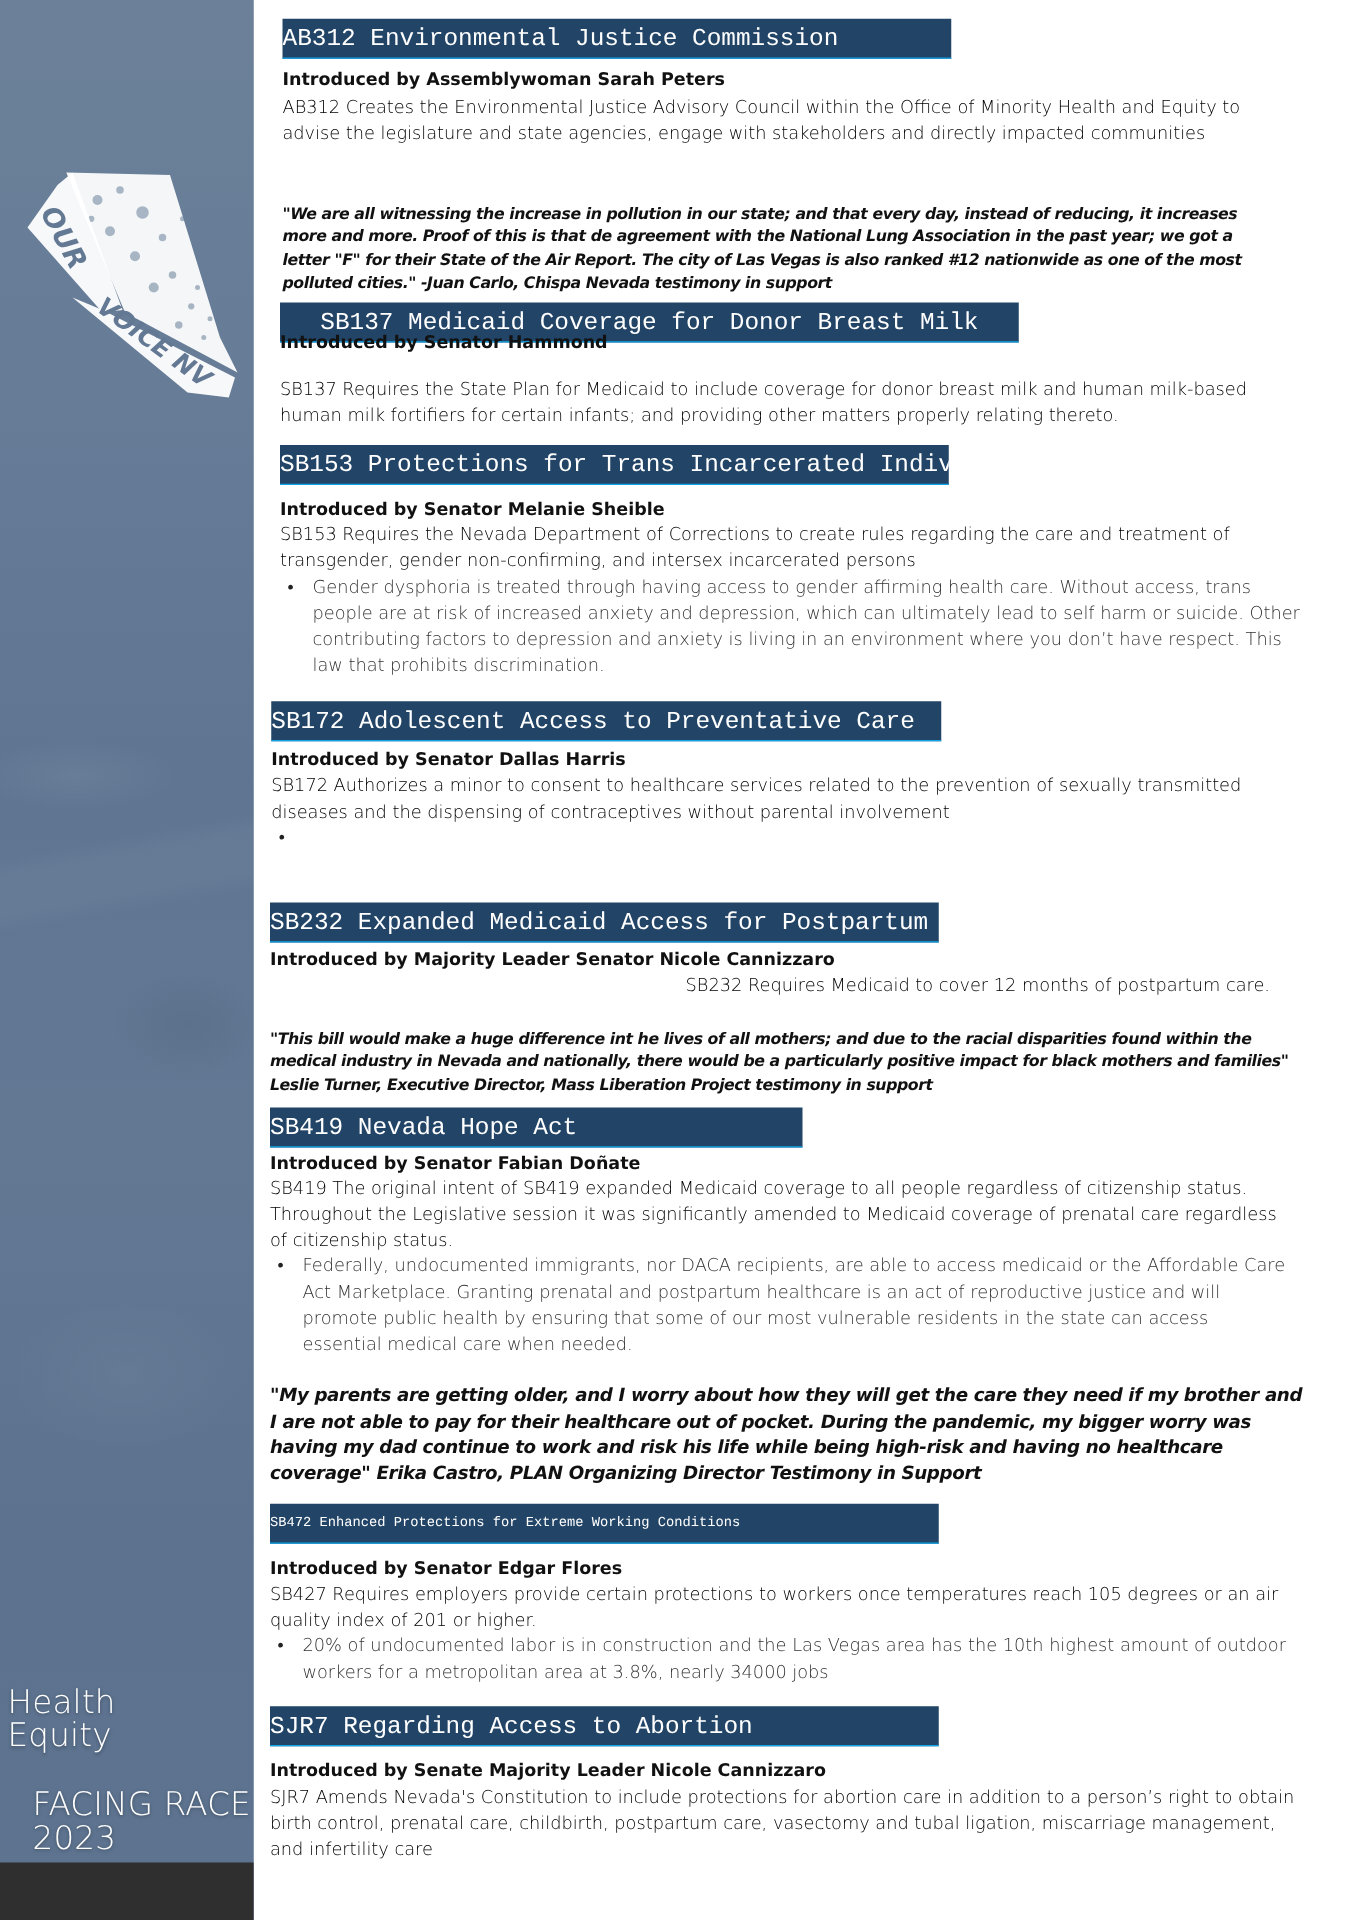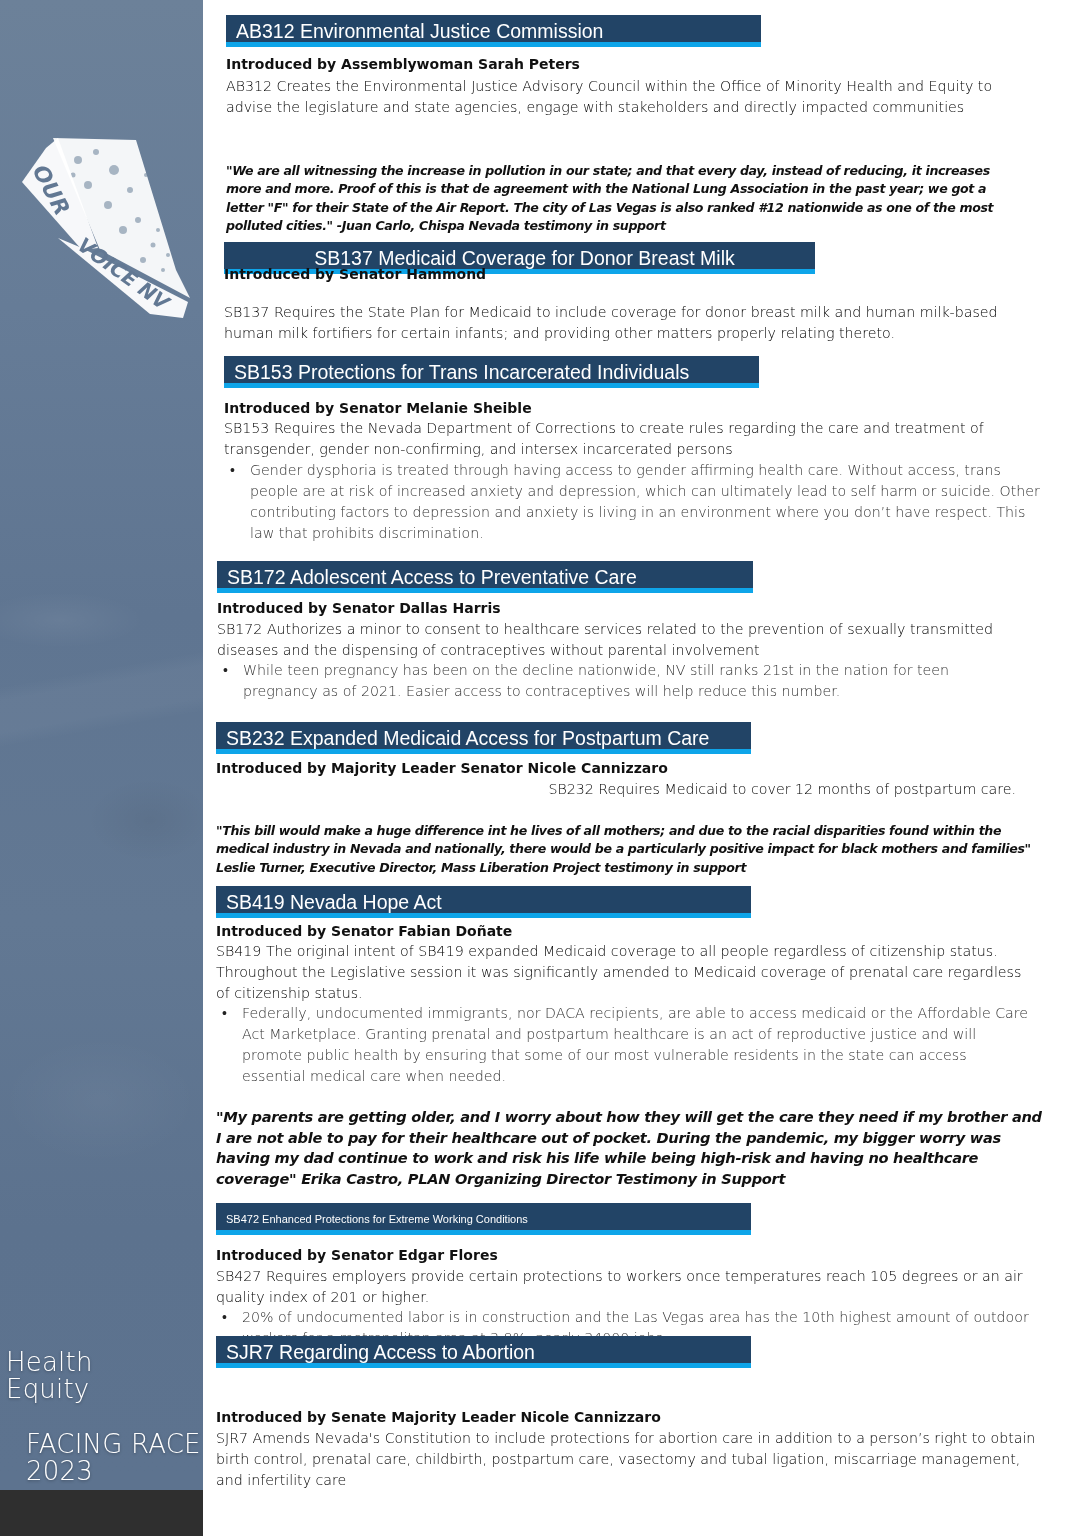--- a/index.html
+++ b/index.html
@@ -34,23 +34,23 @@
     font-family: "DejaVu Sans", sans-serif; font-weight: 300;
     font-size: 26px; line-height: 27px; letter-spacing: 0.2px;
     text-shadow: 0 1px 3px rgba(0,0,0,0.35);
   }
   .side-title.health { top: 1349px; }
   .side-title.race { top: 1431px; margin-left: 20px; }
 
   .content { position: absolute; left: 0; top: 0; width: 1086px; }
   .bar {
     position: absolute; height: 32px; background: #224466; color: #fff;
-    font-family: Liberation Sans, sans-serif; font-size: 19.5px;
-    line-height: 32px; padding-left: 10px; box-sizing: border-box;
-    white-space: nowrap; overflow: hidden; border-bottom: 5px solid #0ea5e9;
+    font-family: Liberation Mono, monospace; font-size: 19.5px;
+    line-height: 32px; box-sizing: border-box;
+    white-space: nowrap; overflow: hidden; border-bottom: 1px solid #0ea5e9;
   }
   .bar.small { font-size: 11px; }
   .intro {
     position: absolute; font-family: "DejaVu Sans", sans-serif;
     font-size: 14px; font-weight: 600; color: #111; white-space: nowrap;
   }
   .body {
     position: absolute; font-family: "DejaVu Sans", sans-serif;
     font-size: 14.2px; line-height: 21px; color: #000000; font-weight: 300;
   }
@@ -131,41 +131,40 @@
   <div class="bullet" style="left:250px; top:460px; width:790px;">
     <span class="dot">•</span>
     <span>Gender dysphoria is treated through having access to gender affirming health care. Without access, trans people are at risk of increased anxiety and depression, which can ultimately lead to self harm or suicide. Other contributing factors to depression and anxiety is living in an environment where you don’t have respect. This law that prohibits discrimination.</span>
   </div>
 
   <div class="bar" style="left:217px; top:561px; width:536px;">SB172 Adolescent Access to Preventative Care</div>
   <div class="intro" style="left:217px; top:600px;">Introduced by Senator Dallas Harris</div>
   <div class="body" style="left:217px; top:619px; width:790px;">SB172 Authorizes a minor to consent to healthcare services related to the prevention of sexually transmitted diseases and the dispensing of contraceptives without parental involvement</div>
   <div class="bullet" style="left:243px; top:660px; width:780px;">
     <span class="dot">•</span>
-    <span>While teen pregnancy has been on the decline nationwide, NV still ranks 21st in the nation for teen pregnancy as of 2021. Easier access to contraceptives will help reduce this number.</span>
   </div>
 
   <div class="bar" style="left:216px; top:722px; width:535px;">SB232 Expanded Medicaid Access for Postpartum Care</div>
   <div class="intro" style="left:216px; top:760px;">Introduced by Majority Leader Senator Nicole Cannizzaro</div>
   <div class="body" style="left:216px; top:779px; width:800px;text-align:right;">SB232 Requires Medicaid to cover 12 months of postpartum care.</div>
   <div class="quote" style="left:216px; top:822px; width:820px;">"This bill would make a huge difference int he lives of all mothers; and due to the racial disparities found within the medical industry in Nevada and nationally, there would be a particularly positive impact for black mothers and families" Leslie Turner, Executive Director, Mass Liberation Project testimony in support</div>
 
-  <div class="bar" style="left:216px; top:886px; width:535px;">SB419 Nevada Hope Act</div>
+  <div class="bar" style="left:216px; top:886px; width:426px;">SB419 Nevada Hope Act</div>
   <div class="intro" style="left:216px; top:923px;">Introduced by Senator Fabian Doñate</div>
   <div class="body" style="left:216px; top:941px; width:820px;">SB419 The original intent of SB419 expanded Medicaid coverage to all people regardless of citizenship status. Throughout the Legislative session it was significantly amended to Medicaid coverage of prenatal care regardless of citizenship status.</div>
   <div class="bullet" style="left:242px; top:1003px; width:790px;">
     <span class="dot">•</span>
     <span>Federally, undocumented immigrants, nor DACA recipients, are able to access medicaid or the Affordable Care Act Marketplace.  Granting prenatal and postpartum healthcare is an act of reproductive justice and will promote public health by ensuring that some of our most vulnerable residents in the state can access essential medical care when needed.</span>
   </div>
   <div class="quote big" style="left:216px; top:1107px; width:830px;">"My parents are getting older, and I worry about how they will get the care they need if my brother and I are not able to pay for their healthcare out of pocket. During the pandemic, my bigger worry was having my dad continue to work and risk his life while being high-risk and having no healthcare coverage" Erika Castro, PLAN Organizing Director Testimony in Support</div>
 
   <div class="bar small" style="left:216px; top:1203px; width:535px;">SB472 Enhanced Protections for Extreme Working Conditions</div>
   <div class="intro" style="left:216px; top:1247px;">Introduced by Senator Edgar Flores</div>
   <div class="body" style="left:216px; top:1266px; width:820px;">SB427 Requires employers provide certain protections to workers once temperatures reach 105 degrees or an air quality index of 201 or higher.</div>
   <div class="bullet" style="left:242px; top:1307px; width:800px;">
     <span class="dot">•</span>
     <span>20% of undocumented labor is in construction and the Las Vegas area has the 10th highest amount of outdoor workers for a metropolitan area at 3.8%, nearly 34000 jobs</span>
   </div>
 
-  <div class="bar" style="left:216px; top:1336px; width:535px;">SJR7 Regarding Access to Abortion</div>
+  <div class="bar" style="left:216px; top:1365px; width:535px;">SJR7 Regarding Access to Abortion</div>
   <div class="intro" style="left:216px; top:1409px;">Introduced by Senate Majority Leader Nicole Cannizzaro</div>
   <div class="body" style="left:216px; top:1428px; width:820px;">SJR7 Amends Nevada's Constitution to include protections for abortion care in addition to a person’s right to obtain birth control, prenatal care, childbirth, postpartum care, vasectomy and tubal ligation, miscarriage management, and infertility care</div>
 </div>
 
 </body></html>

